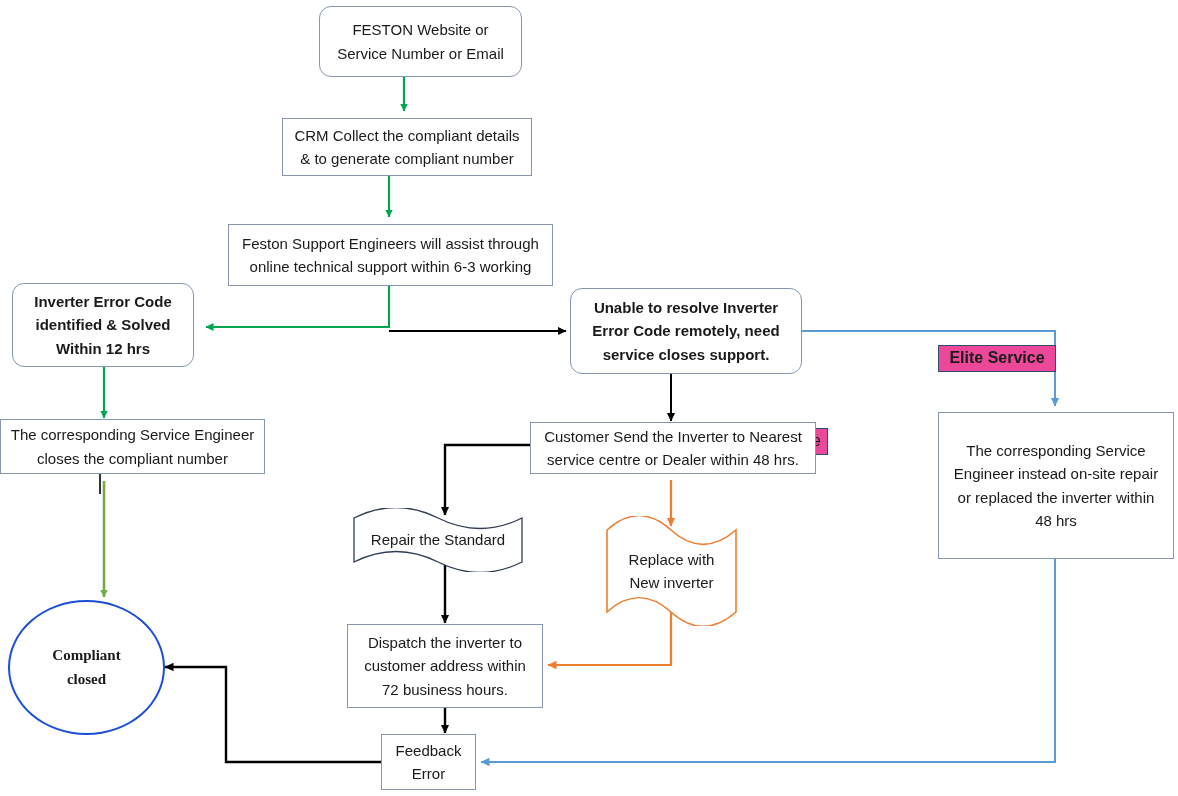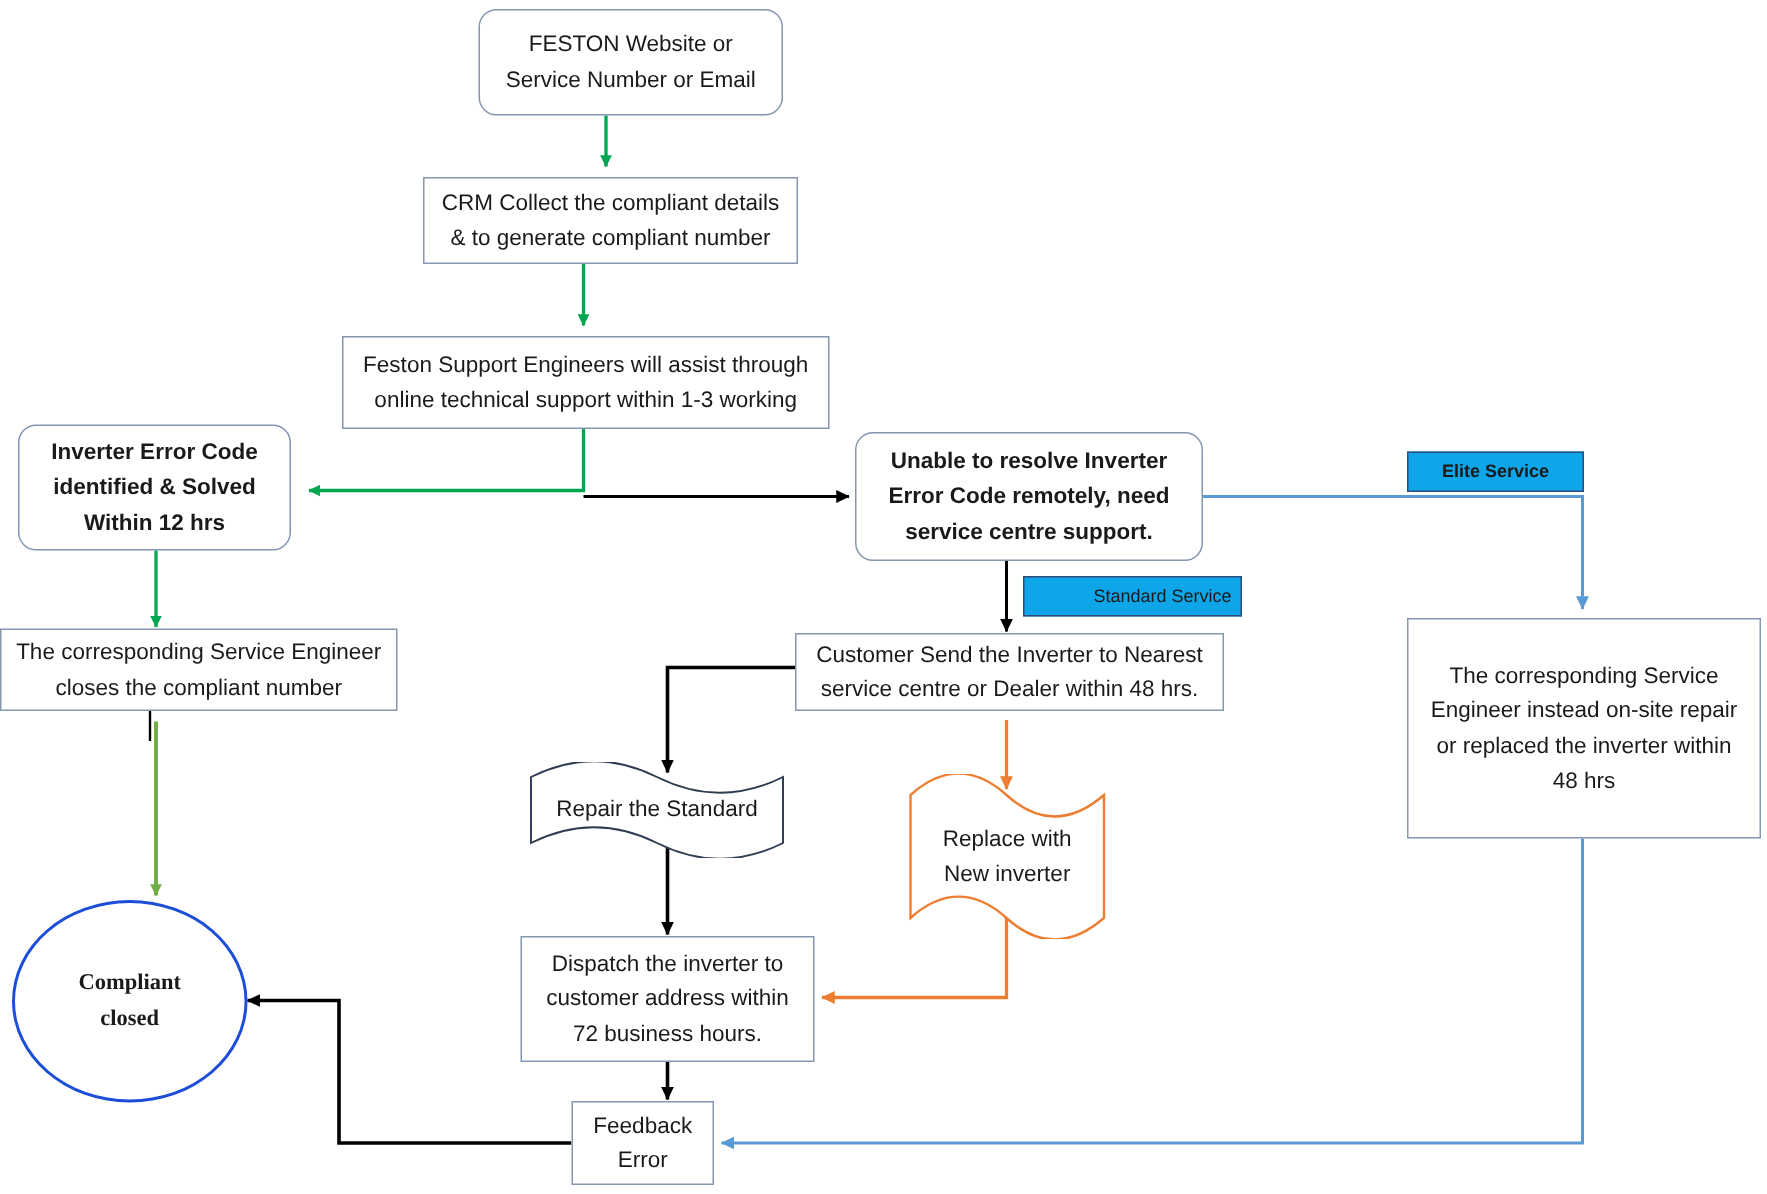--- a/index.html
+++ b/index.html
@@ -50,22 +50,23 @@
     border: 1px solid #8496b0;
     border-radius: 12px;
   }
   .ellipse {
     border: 2px solid #1d4ed8;
     border-radius: 50%;
     font-family: Liberation Serif, serif;
   }
   .tag {
     border: 1px solid #2f4b78;
-    background: #0ea5e9;
-    font-size: 12px;
+    background: #ec4899;
+    font-size: 16px;
+    margin-top: 44px;
   }
   .tag.bold .lbl { font-weight: bold; }
   .bold .lbl { font-weight: bold; }
   .wave {
     border: none;
     background: transparent;
   }
   .wave svg {
     position: absolute;
     left: 0;
@@ -141,33 +142,33 @@
 Service Number or Email</span>
   </div>
 
   <div class="node rect fs15" style="left:282px; top:118px; width:250px; height:58px;">
     <span class="lbl">CRM Collect the compliant details
 &amp; to generate compliant number</span>
   </div>
 
   <div class="node rect fs15" style="left:228px; top:224px; width:325px; height:62px;">
     <span class="lbl">Feston Support Engineers will assist through
-online technical support within 1-3 working</span>
+online technical support within 6-3 working</span>
   </div>
 
   <div class="node round bold fs15" style="left:12px; top:283px; width:182px; height:84px;">
     <span class="lbl">Inverter Error Code
 identified &amp; Solved
 Within 12 hrs</span>
   </div>
 
   <div class="node round bold fs15" style="left:570px; top:288px; width:232px; height:86px;">
     <span class="lbl">Unable to resolve Inverter
 Error Code remotely, need
-service centre support.</span>
+service closes support.</span>
   </div>
 
   <div class="node tag bold" style="left:938px; top:301px; width:118px; height:27px;">
     <span class="lbl">Elite Service</span>
   </div>
 
   <div class="node tag" style="left:682px; top:384px; width:146px; height:27px;text-align:right;">
     <span class="lbl">Standard Service</span>
   </div>
 

